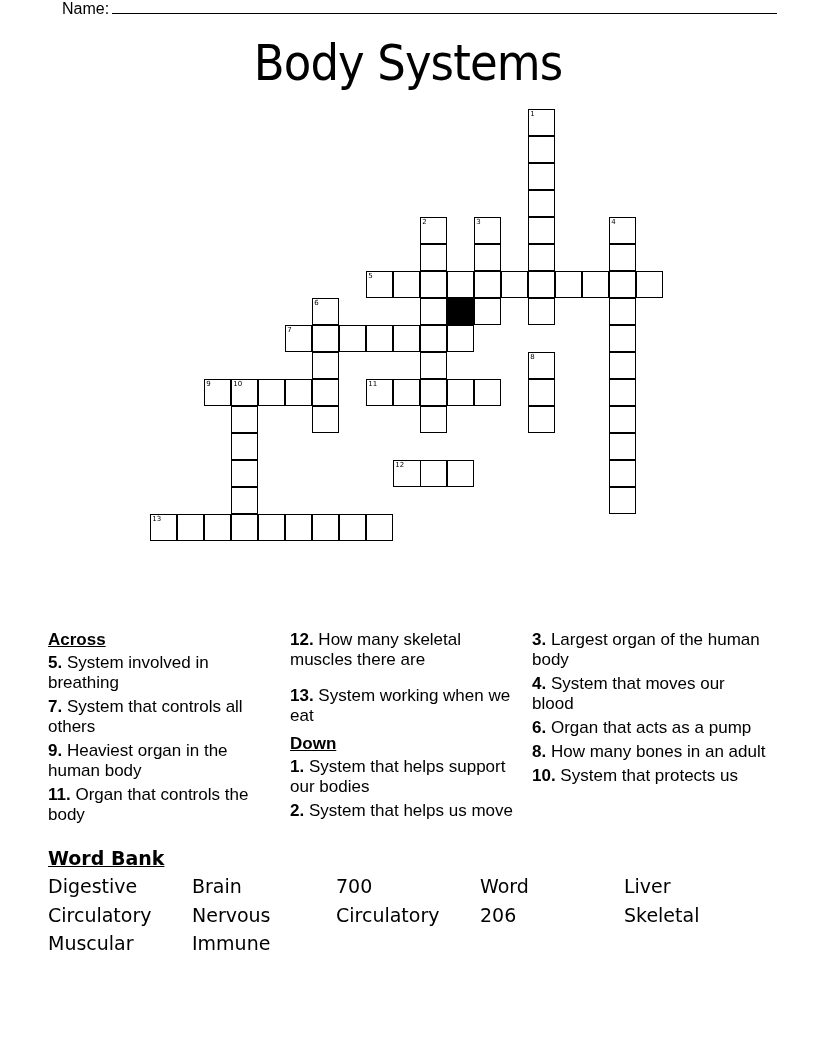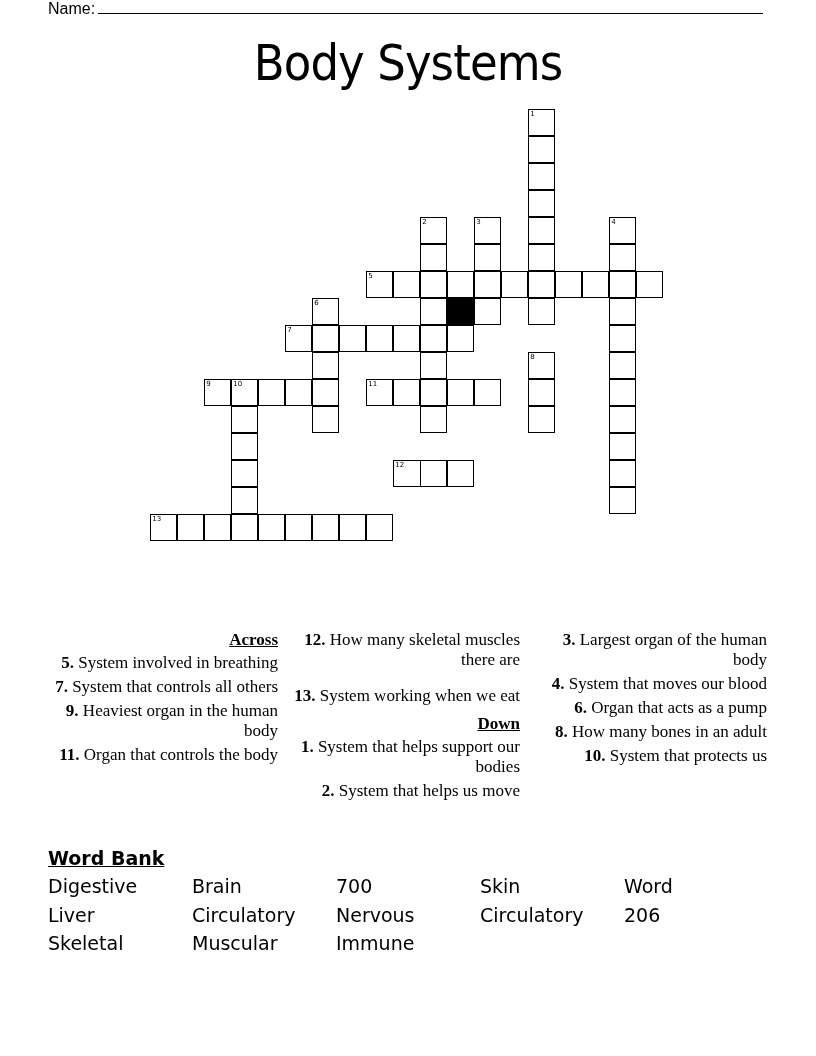--- a/index.html
+++ b/index.html
@@ -1,24 +1,24 @@
 <!DOCTYPE html>
 <html><head>
 <meta charset="utf-8">
 <style>
   html, body { margin:0; padding:0; background:#fff; }
   body { width:816px; height:1056px; position:relative; overflow:hidden; color:#000; }
-  .name-line { position:absolute; left:48px; top:0px; font-family:"Liberation Sans", sans-serif; font-size:16px; line-height:18px; white-space:nowrap; }
+  .name-line { position:absolute; left:62px; top:0px; font-family:"Liberation Sans", sans-serif; font-size:16px; line-height:18px; white-space:nowrap; }
   .name-line .rule { display:inline-block; width:665px; border-bottom:1px solid #000; height:13px; vertical-align:baseline; margin-left:3px; }
   .title { position:absolute; left:0; width:816px; top:32px; text-align:center; font-family:"DejaVu Sans", sans-serif; font-size:50px; line-height:62px; letter-spacing:-1px; transform:scaleX(0.9); }
   #grid { position:absolute; left:0; top:0; width:816px; height:600px; }
   .cell { position:absolute; width:27px; height:27px; box-sizing:border-box; border:1.5px solid #000; background:#fff; margin-left:-0.75px; margin-top:-0.75px; }
   .cell.block { background:#000; }
   .cell .num { position:absolute; left:1px; top:0px; font-family:"DejaVu Sans", sans-serif; font-size:7px; line-height:8px; }
-  .clues { position:absolute; font-family:Liberation Serif, serif; font-size:17px; line-height:20px;text-align:right; }
+  .clues { position:absolute; font-family:Liberation Sans, sans-serif; font-size:17px; line-height:20px; }
   .clues .head { font-weight:bold; text-decoration:underline; margin-bottom:3px; }
   .clue { margin-bottom:4px; }
   .clue b { font-weight:bold; }
   .wb-title { position:absolute; left:48px; top:846px; font-family:"DejaVu Sans", sans-serif; font-size:19px; font-weight:bold; text-decoration:underline; line-height:24px; }
   .wb-grid { position:absolute; left:48px; top:872px; display:grid; grid-template-columns:144px 144px 144px 144px 144px; grid-auto-rows:28.5px; font-family:"DejaVu Sans", sans-serif; font-size:19px; line-height:28px; }
 </style>
 </head>
 <body>
 
 <div class="name-line">
@@ -154,21 +154,20 @@
   <div class="clue"><b>6.</b><span> Organ that acts as a pump</span></div>
   <div class="clue"><b>8.</b><span> How many bones in an adult</span></div>
   <div class="clue"><b>10.</b><span> System that protects us</span></div>
 </div>
 
 <div class="wb-title">Word Bank</div>
 <div class="wb-grid">
   <span>Digestive</span>
   <span>Brain</span>
   <span>700</span>
-  <span>Skin</span>
   <span>Word</span>
   <span>Liver</span>
   <span>Circulatory</span>
   <span>Nervous</span>
   <span>Circulatory</span>
   <span>206</span>
   <span>Skeletal</span>
   <span>Muscular</span>
   <span>Immune</span>
 </div>

